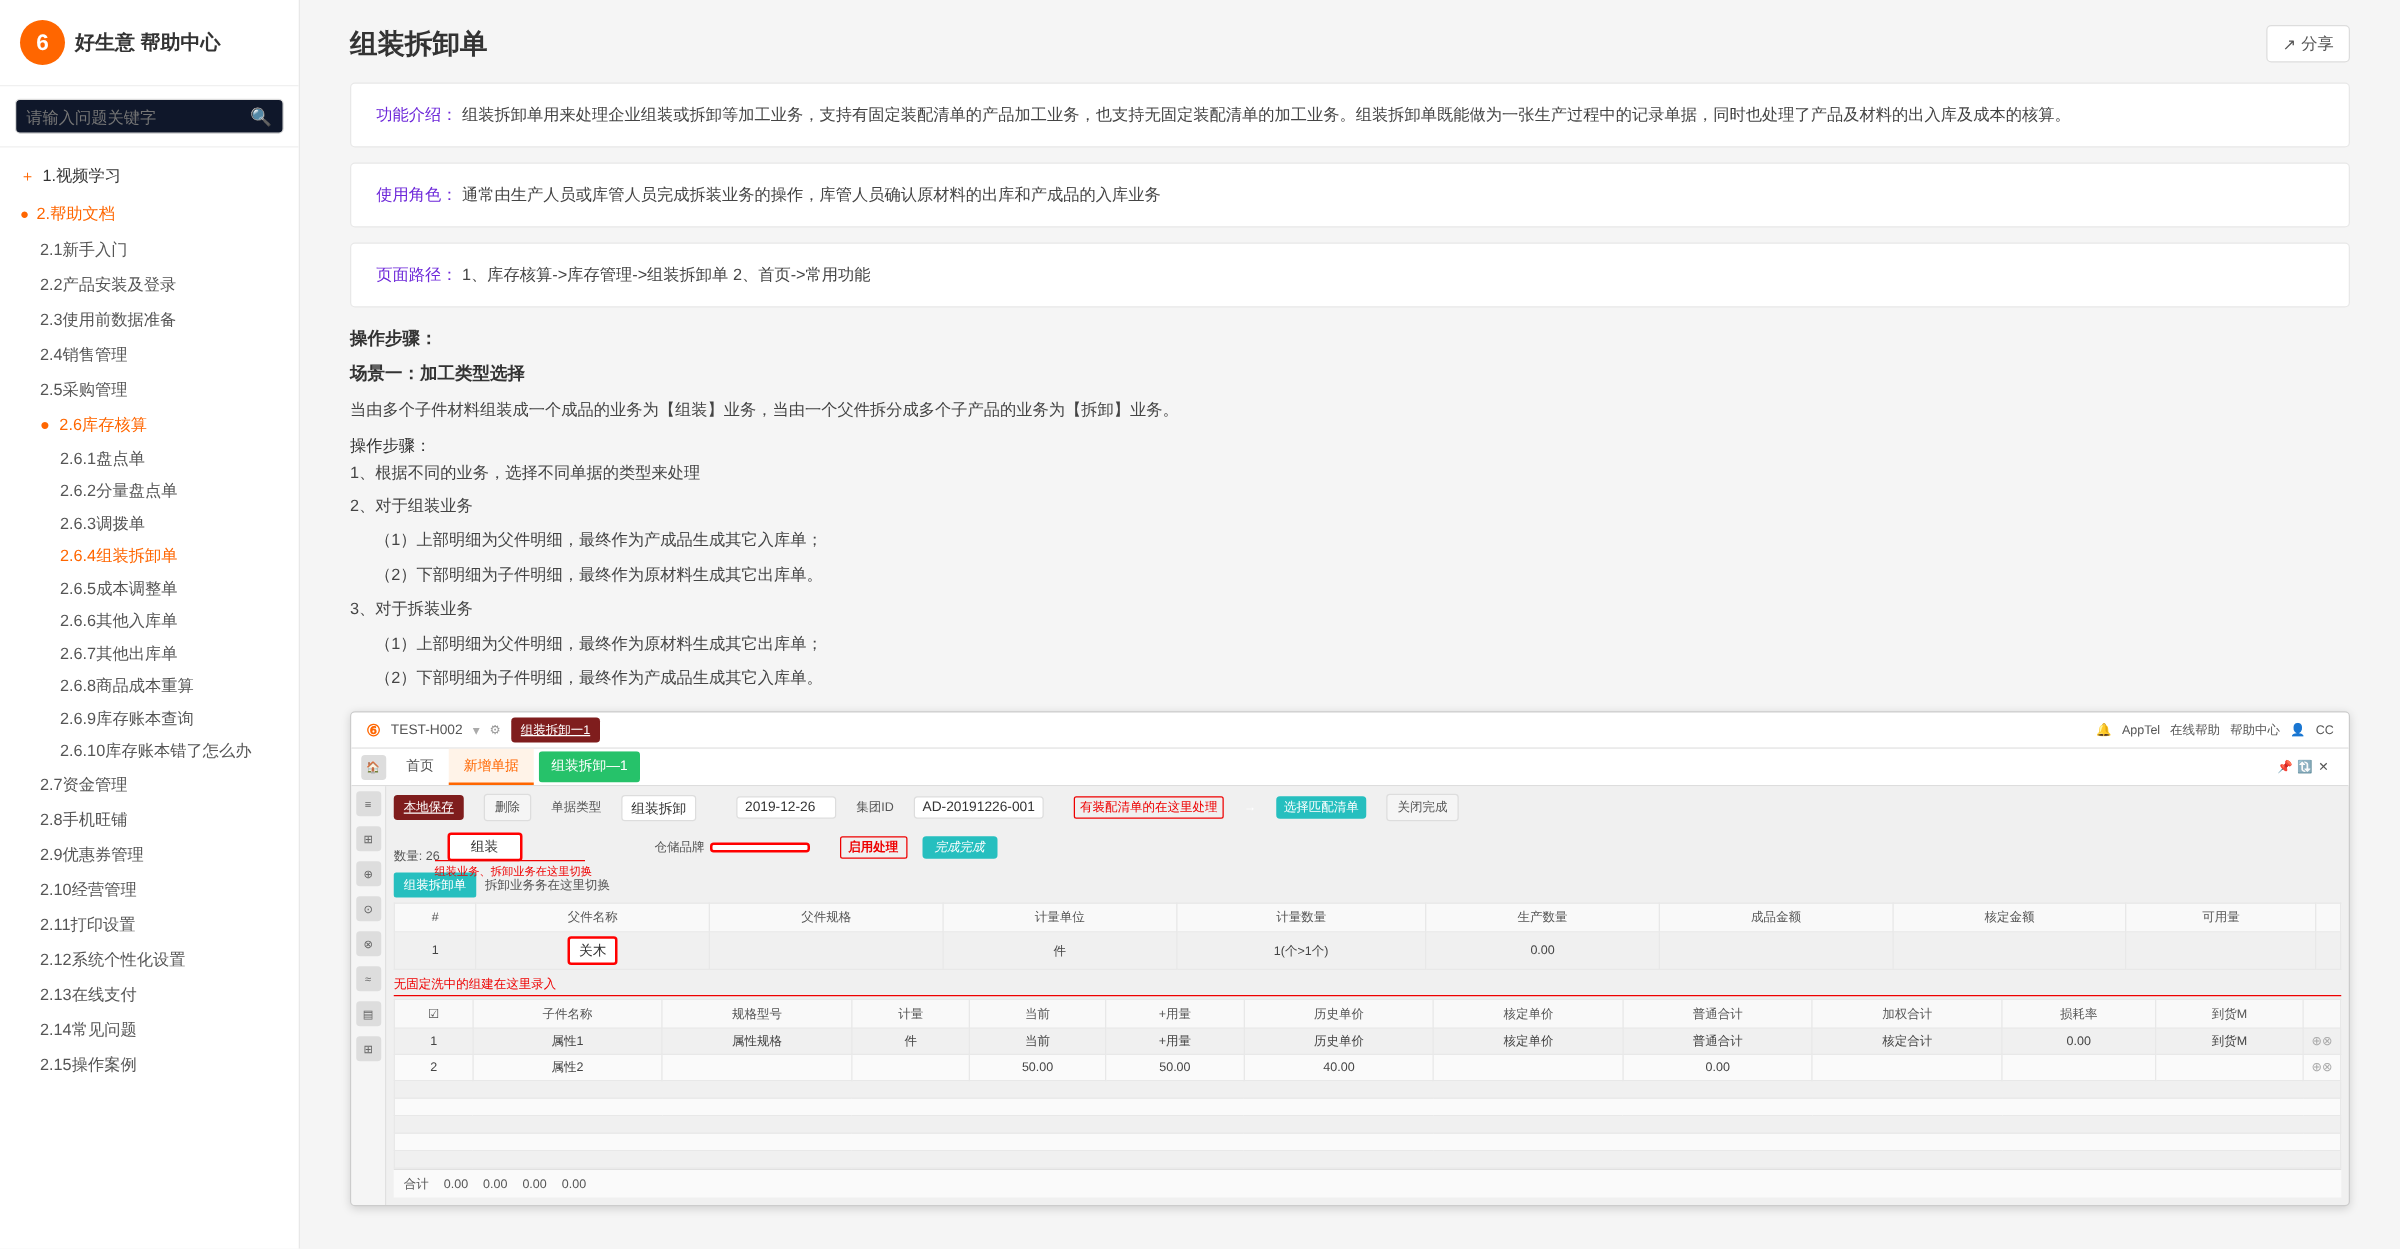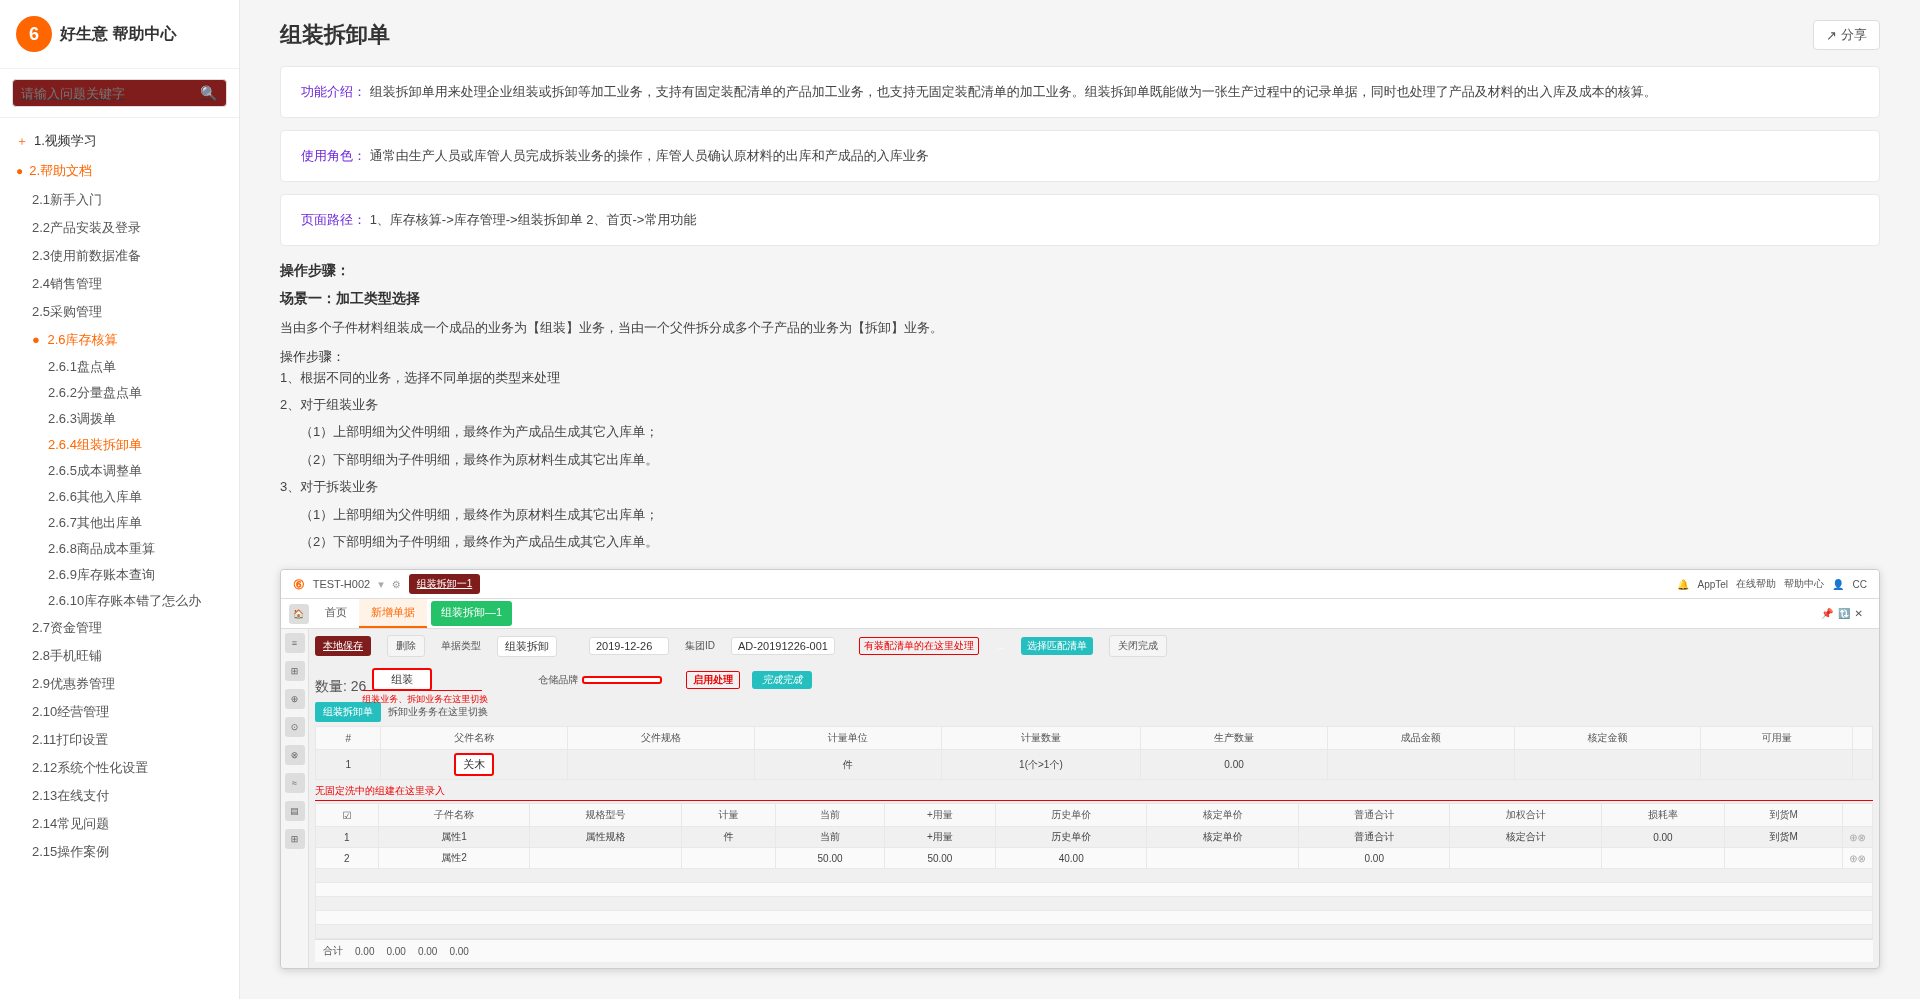--- a/index.html
+++ b/index.html
@@ -34,22 +34,21 @@
     .logo-text { font-size: 16px; font-weight: bold; color: #333; }
     .search-area {
       padding: 10px 12px;
       border-bottom: 1px solid #f0f0f0;
     }
     .search-box {
       display: flex;
       border: 1px solid #ddd;
       border-radius: 4px;
       padding: 5px 8px;
-      background: #7f1d1d;
-      text-decoration: underline;
+      background: #0f172a;
     }
     .search-box input {
       border: none; outline: none; flex: 1; font-size: 13px; color: #999;
       background: transparent;
     }
     .search-icon-btn {
       cursor: pointer; color: #999; font-size: 14px;
     }
     .nav-list { padding: 8px 0; flex: 1; }
     .nav-section {
@@ -383,21 +382,21 @@
             <span class="mock-input">AD-20191226-001</span>
 
             <span style="color:#e00;font-size:10px;border:1px solid #e00;padding:1px 4px;border-radius:2px;margin-left:8px;">有装配清单的在这里处理</span>
             <span style="color:#fff;font-size:10px;">→</span>
             <button style="background:#26bfbf;color:#fff;border:none;border-radius:3px;padding:2px 6px;font-size:10px;cursor:pointer;">选择匹配清单</button>
             <button class="gray-btn">关闭完成</button>
           </div>
 
           
           <div style="display:flex;align-items:center;gap:6px;margin-bottom:6px;flex-wrap:wrap;position:relative;">
-            <span style="color:#555;font-size:14px;margin-top:15px;">数量: 26</span>
+            <span style="color:#555;font-size:10px;margin-top:15px;">数量: 26</span>
             <div style="position:relative;display:inline-block;">
               <span class="mock-input red-border" style="display:inline-block;min-width:60px;text-align:center;">组装</span>
               
               <div style="position:absolute;left:-10px;top:22px;color:#e00;font-size:9px;white-space:nowrap;border-top:1px solid #e00;padding-top:2px;width:120px;">组装业务、拆卸业务在这里切换</div>
             </div>
             <div style="margin-left:100px;display:flex;align-items:center;gap:4px;">
               <span style="color:#555;font-size:10px;">仓储品牌</span>
               <span class="mock-input red-border" style="display:inline-block;min-width:80px;"></span>
               <div style="position:relative;">
                 

